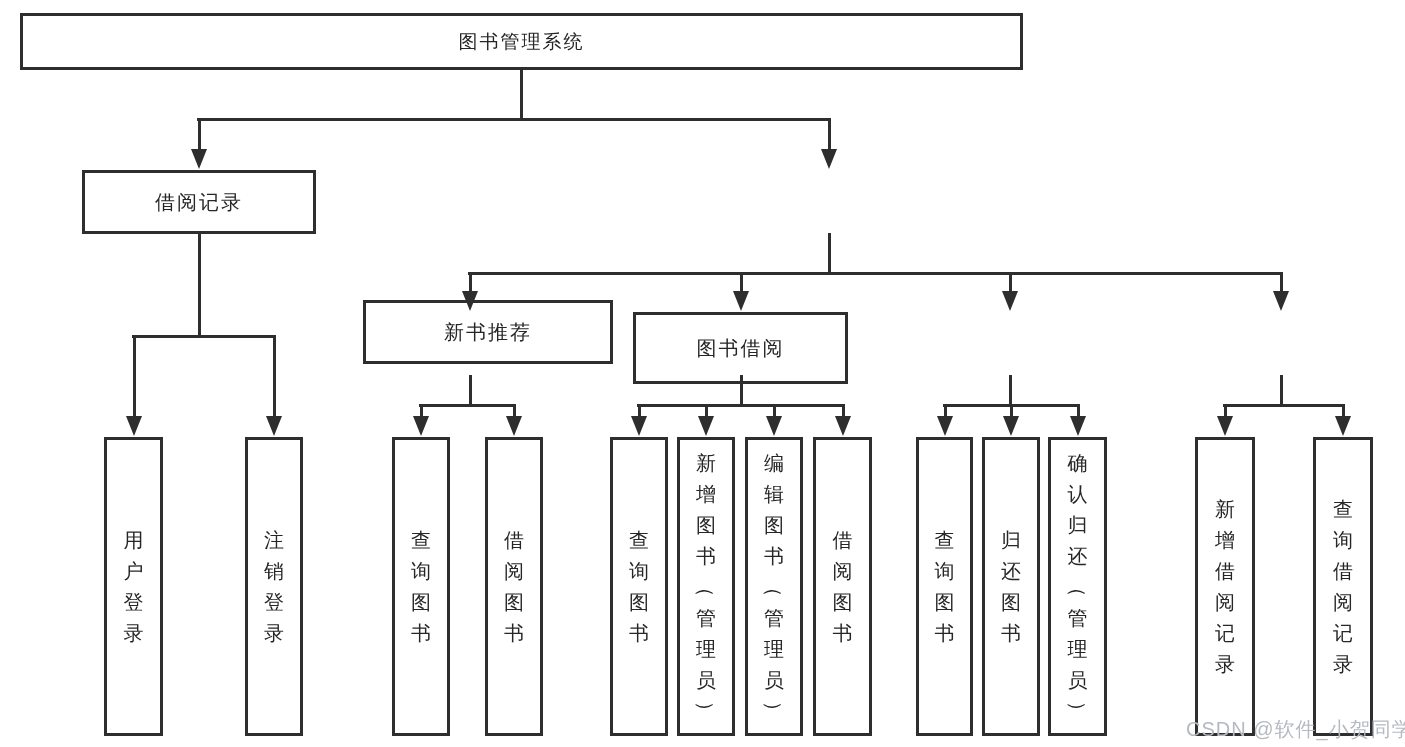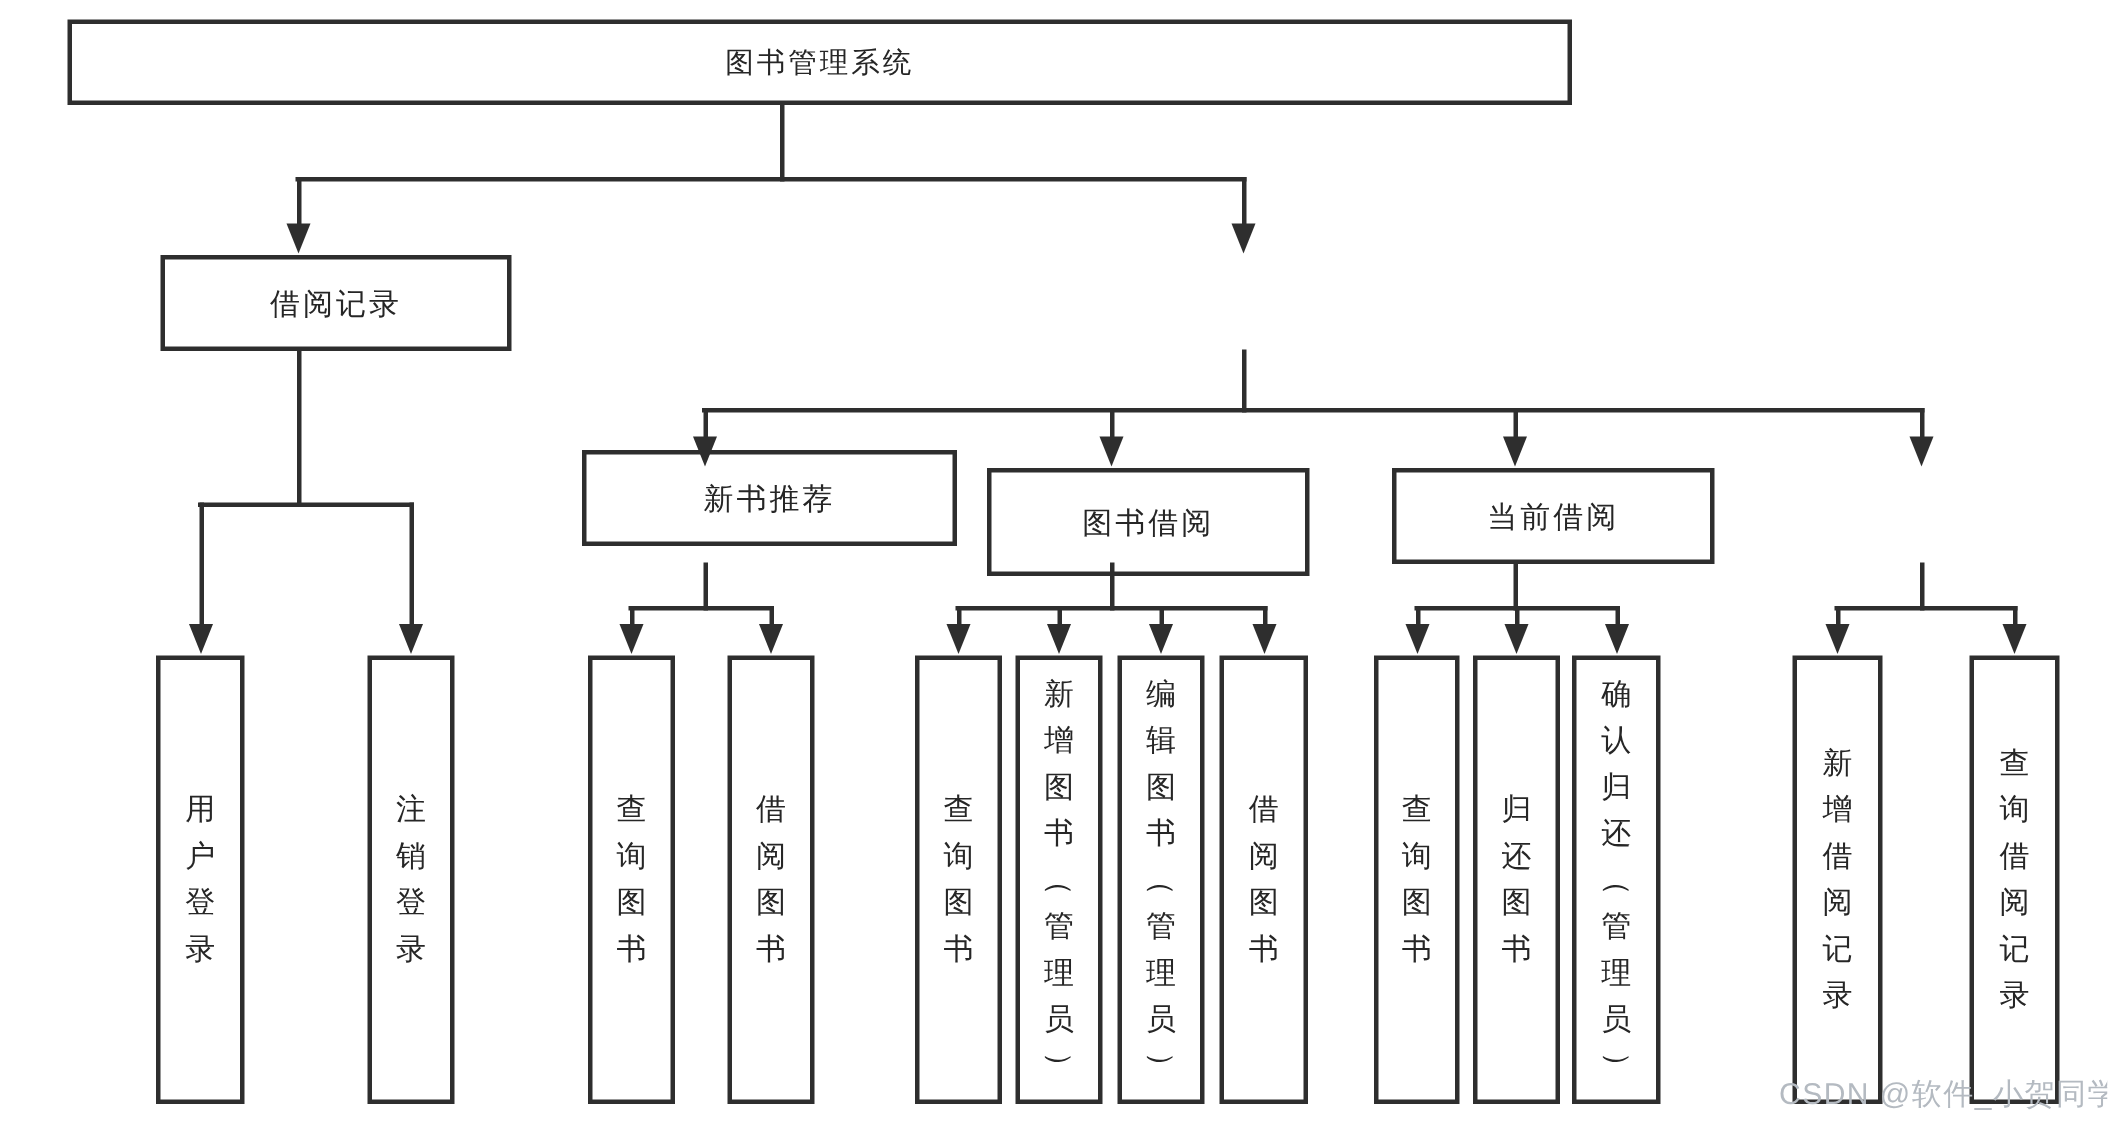--- a/index.html
+++ b/index.html
@@ -23,21 +23,20 @@
     background:#fff;
     display:flex;
     align-items:center;
     justify-content:center;
     color:var(--text);
   }
   .node.h{
     font-size:20px;
     letter-spacing:2px;
     white-space:nowrap;
-    margin-left:25px;
   }
   .node.root{font-size:19px;}
   .vtext{
     display:flex;
     flex-direction:column;
     align-items:center;
     justify-content:center;
     gap:11px;
     font-size:20px;
     line-height:1;
@@ -74,23 +73,20 @@
 
   <div class="node h" style="left:82px;top:170px;width:234px;height:64px;">
     <span>借阅记录</span>
   </div>
 
   <div class="node h" style="left:363px;top:300px;width:250px;height:64px;">
     <span>新书推荐</span>
   </div>
   <div class="node h" style="left:633px;top:312px;width:215px;height:72px;">
     <span>图书借阅</span>
-  </div>
-  <div class="node h" style="left:903px;top:312px;width:215px;height:64px;">
-    <span>当前借阅</span>
   </div>
 
   <div class="node v" style="left:104px;top:437px;width:59px;height:299px;">
     <div class="vtext">
         <span>用</span>
         <span>户</span>
         <span>登</span>
         <span>录</span>
       </div>
   </div>

